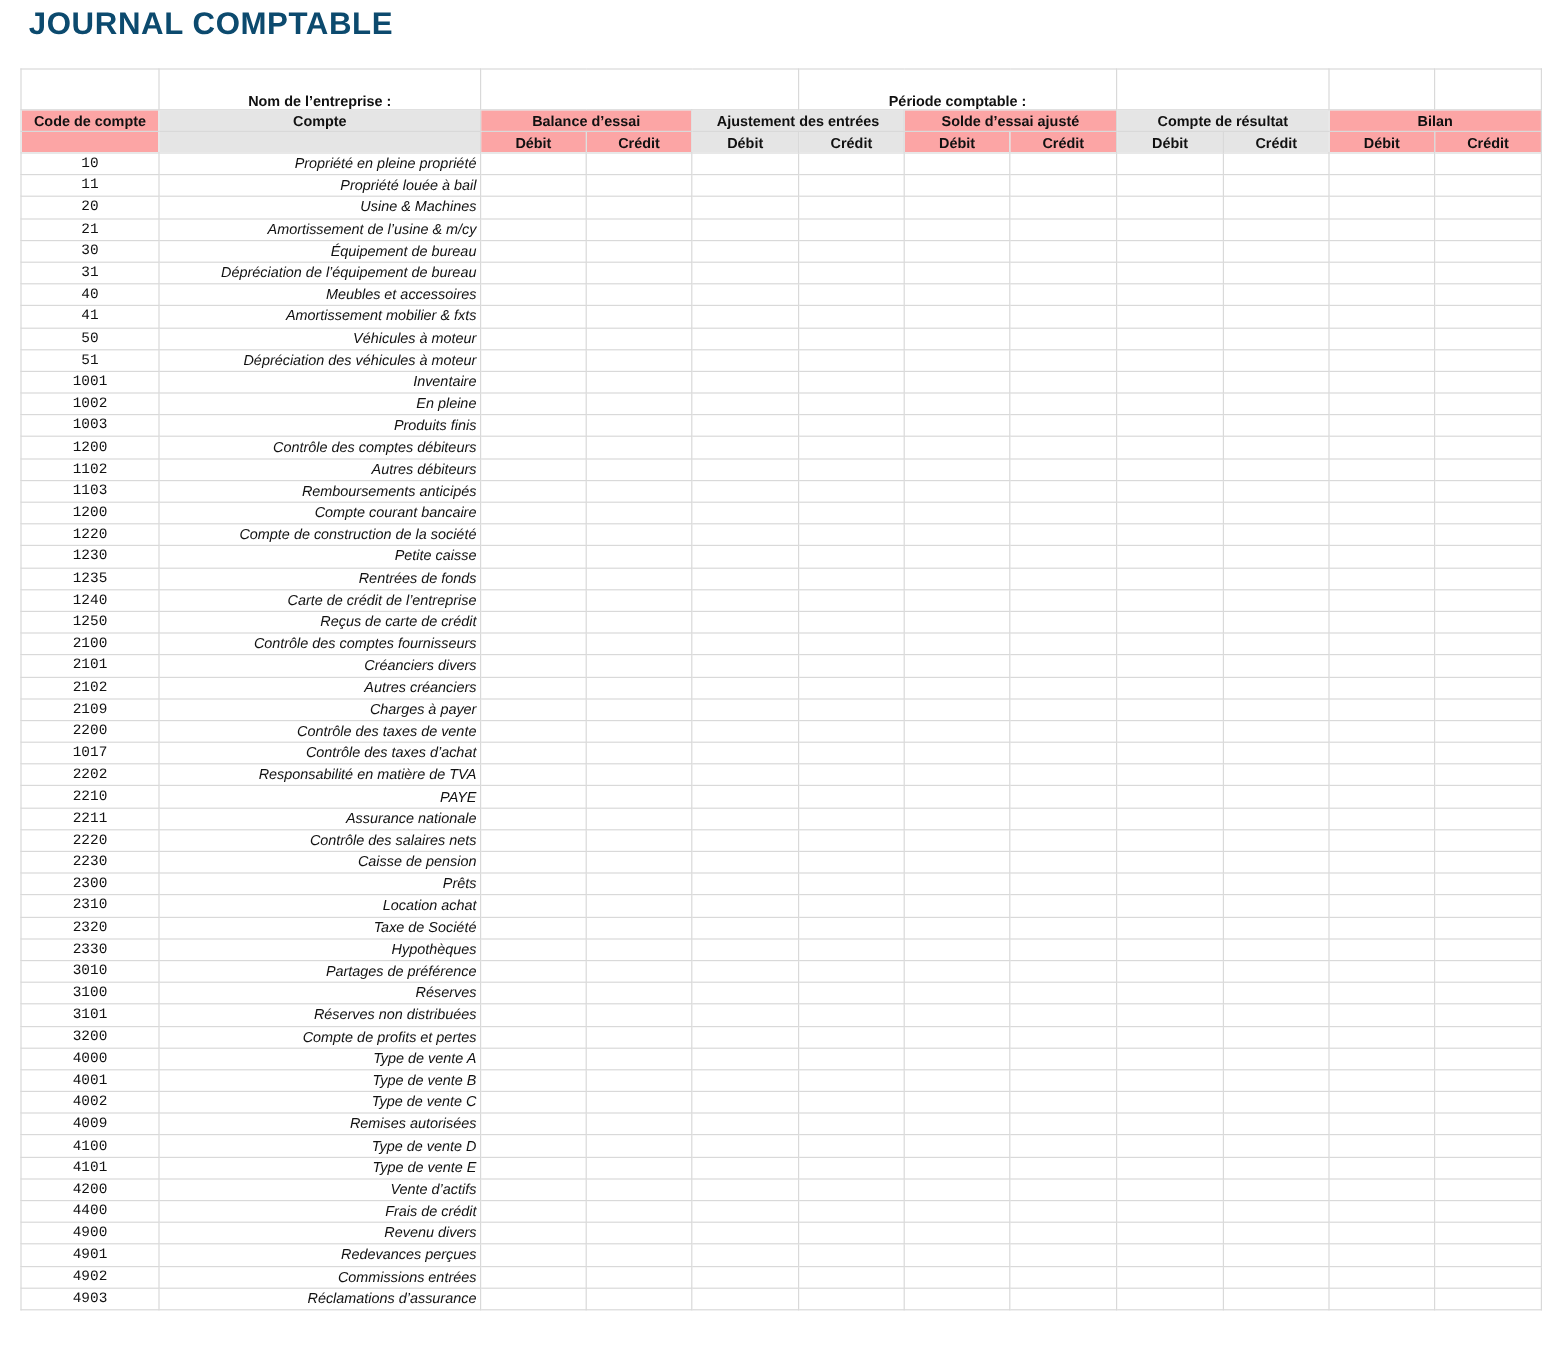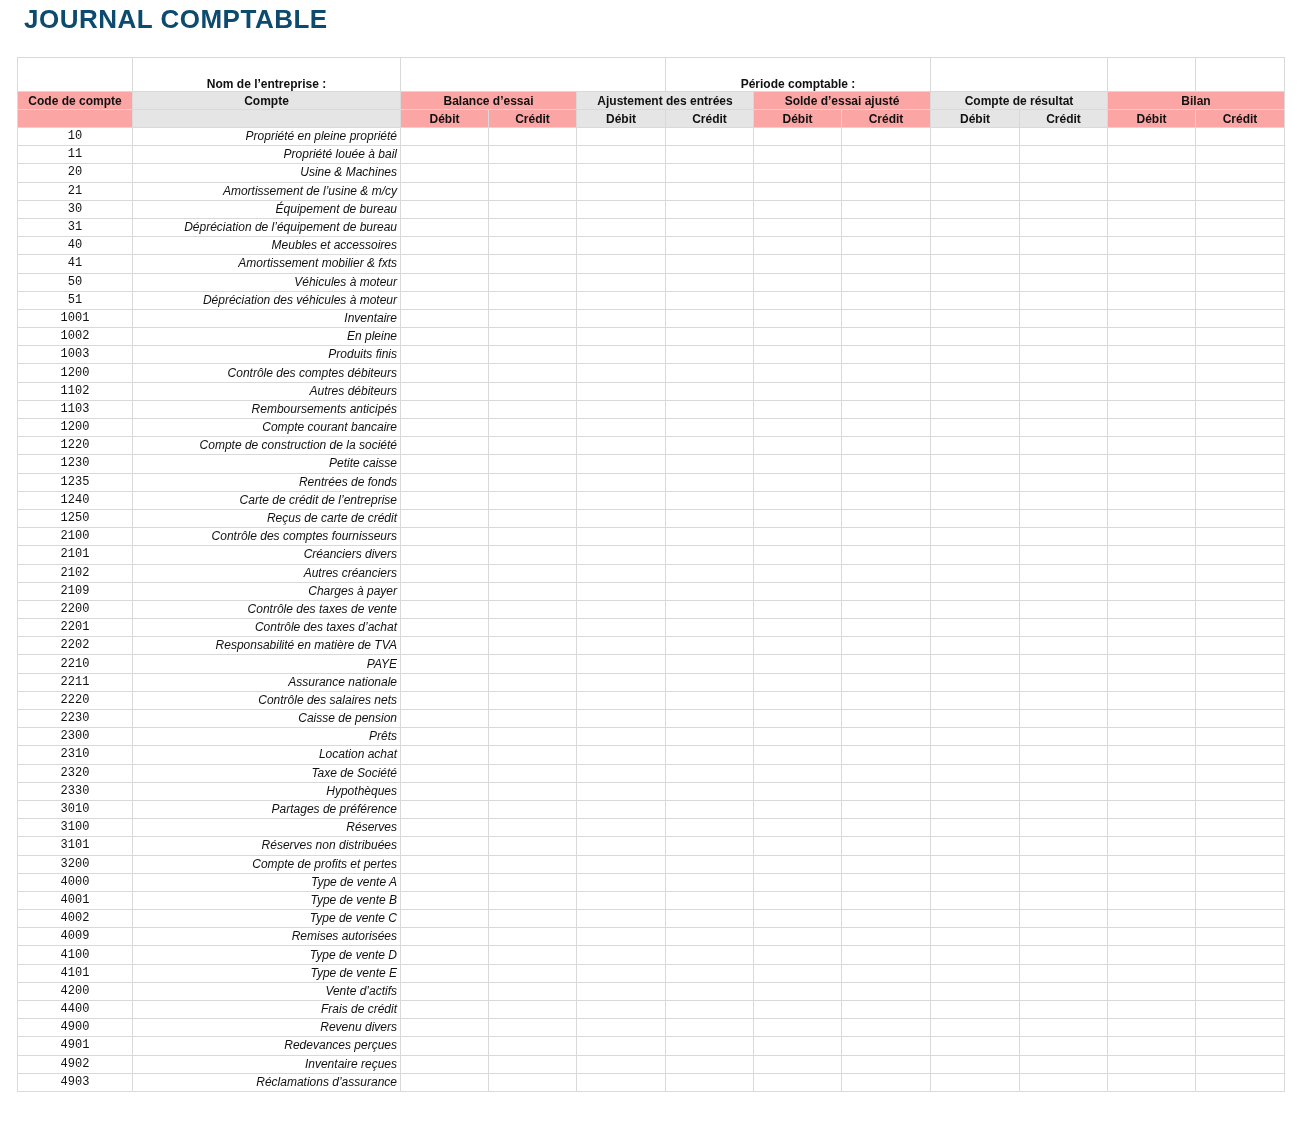--- a/index.html
+++ b/index.html
@@ -448,21 +448,21 @@
         <td class="val"></td>
         <td class="val"></td>
         <td class="val"></td>
         <td class="val"></td>
         <td class="val"></td>
         <td class="val"></td>
         <td class="val"></td>
         <td class="val"></td>
       </tr>
       <tr>
-        <td class="code">2201</td>
+        <td class="code">1017</td>
         <td class="acct">Contrôle des taxes d’achat</td>
         <td class="val"></td>
         <td class="val"></td>
         <td class="val"></td>
         <td class="val"></td>
         <td class="val"></td>
         <td class="val"></td>
         <td class="val"></td>
         <td class="val"></td>
         <td class="val"></td>
@@ -785,21 +785,21 @@
         <td class="val"></td>
         <td class="val"></td>
         <td class="val"></td>
         <td class="val"></td>
         <td class="val"></td>
         <td class="val"></td>
         <td class="val"></td>
       </tr>
       <tr>
         <td class="code">4902</td>
-        <td class="acct">Inventaire reçues</td>
+        <td class="acct">Commissions entrées</td>
         <td class="val"></td>
         <td class="val"></td>
         <td class="val"></td>
         <td class="val"></td>
         <td class="val"></td>
         <td class="val"></td>
         <td class="val"></td>
         <td class="val"></td>
         <td class="val"></td>
         <td class="val"></td>

